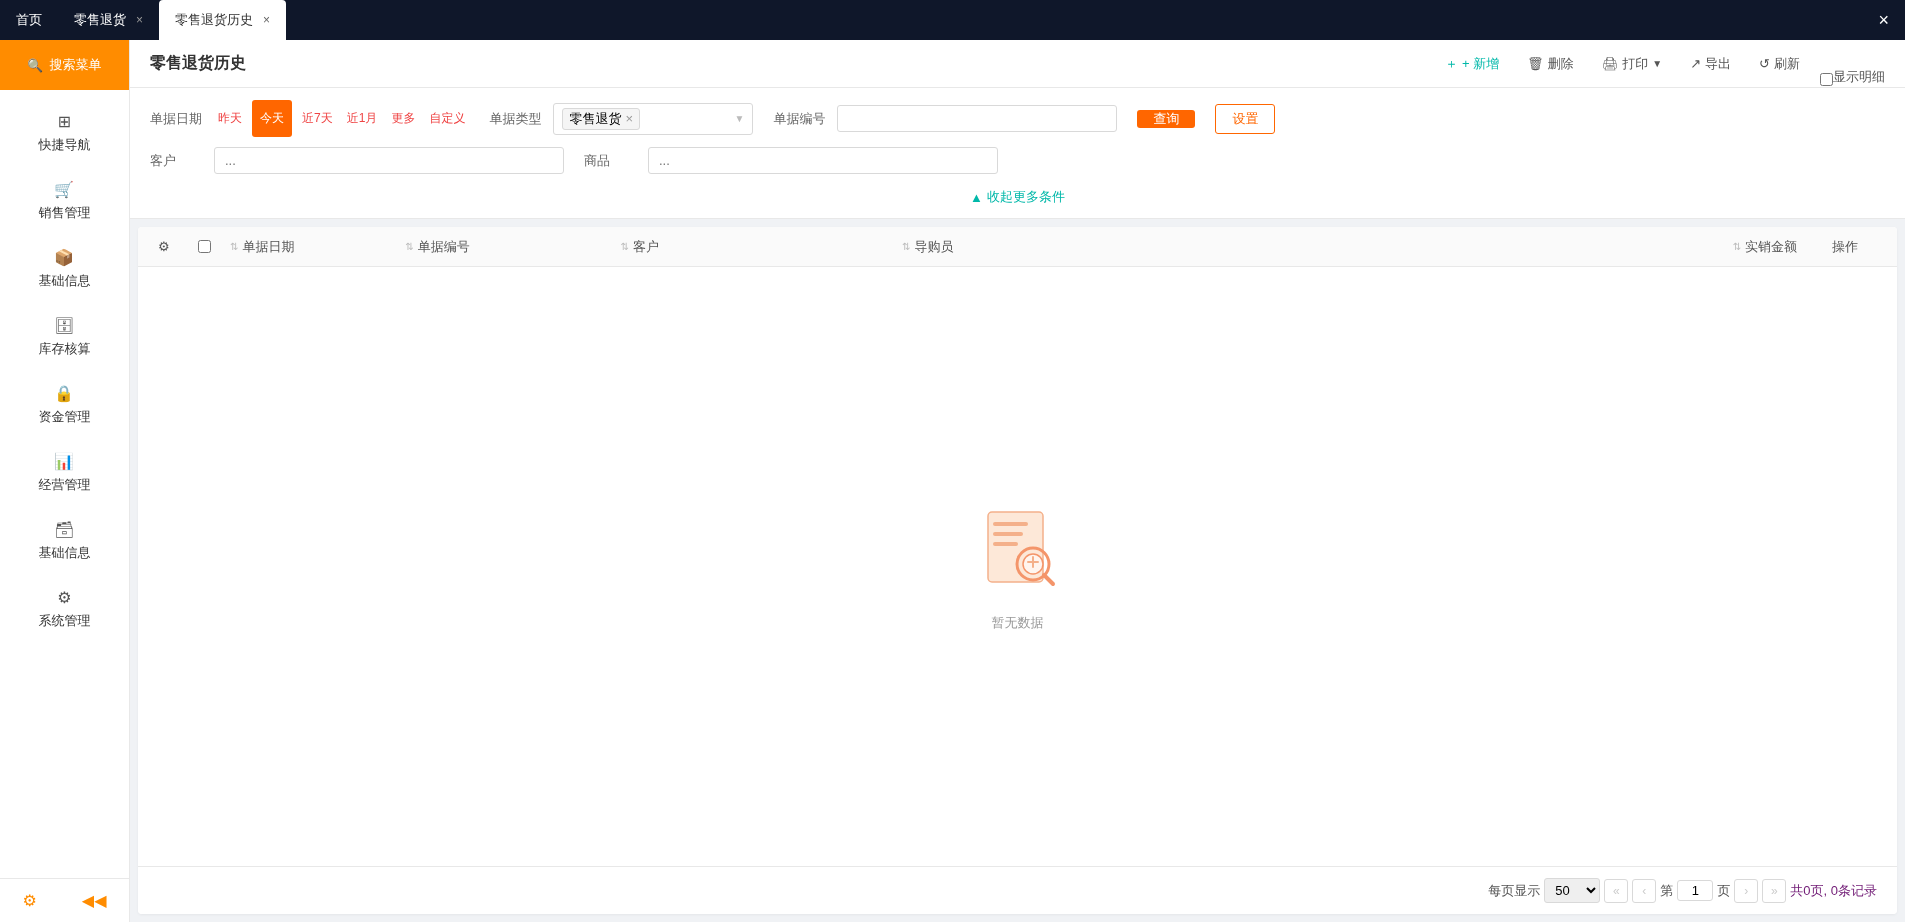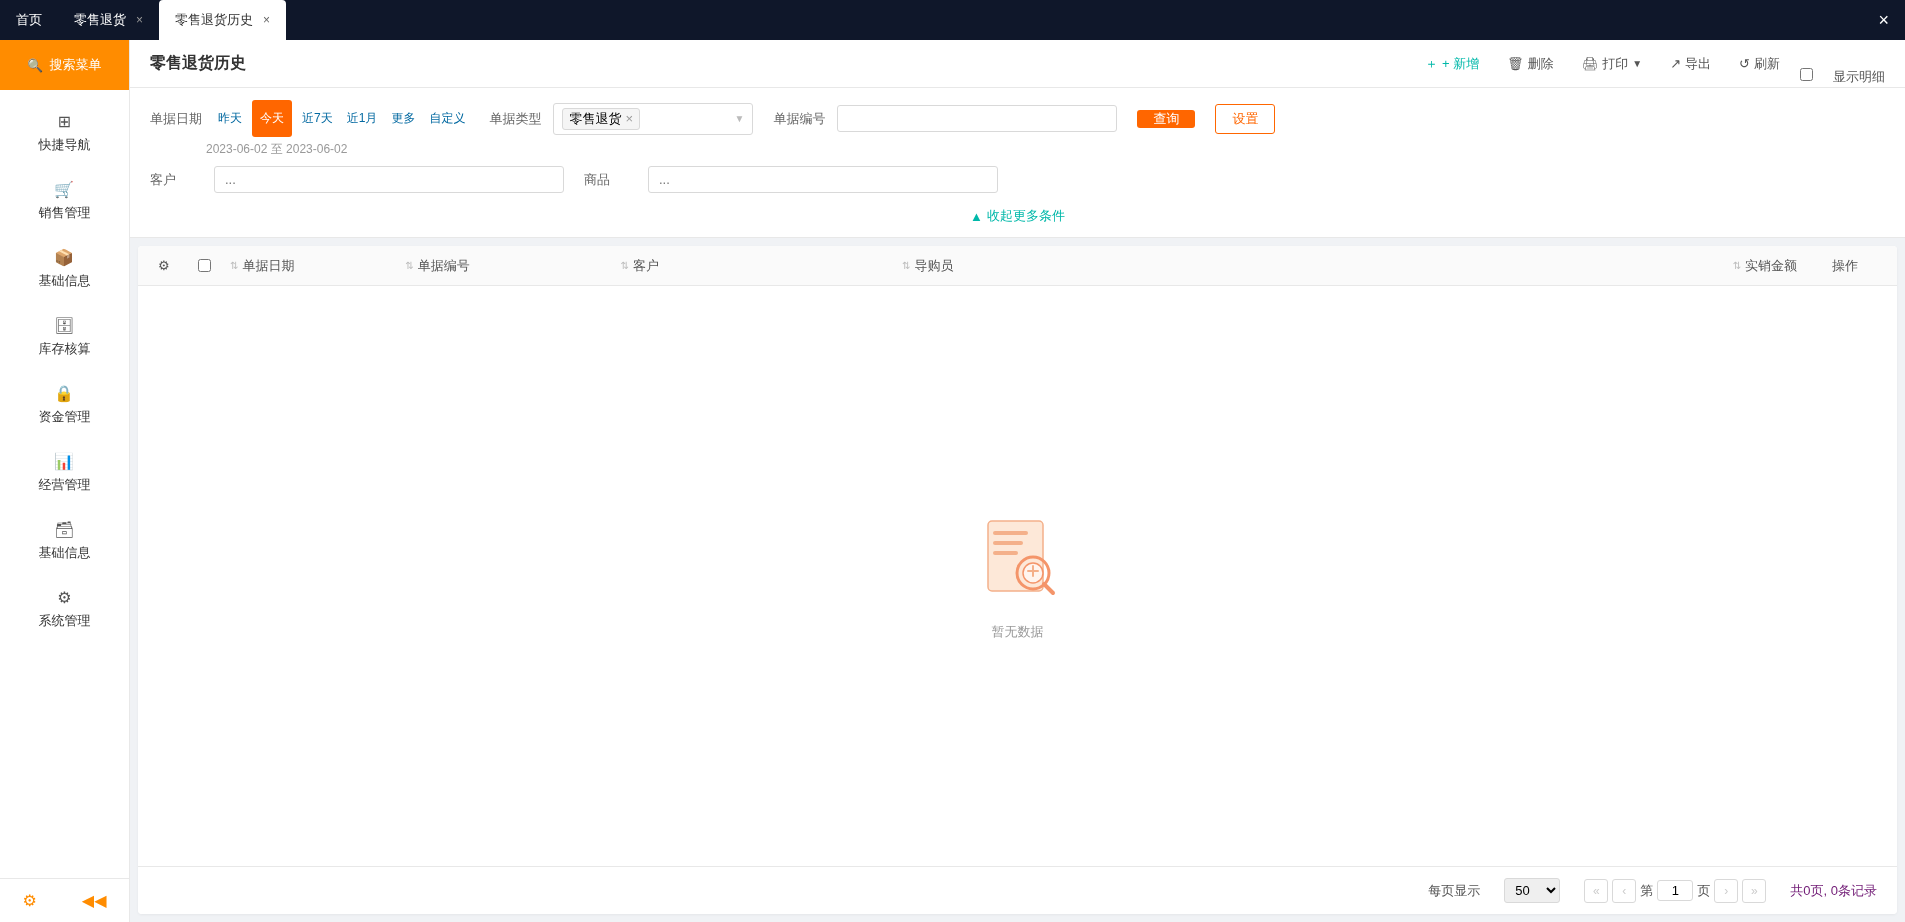--- a/index.html
+++ b/index.html
@@ -174,22 +174,22 @@
       background: #fff;
       color: #ff6600;
       border: 1px solid #ff6600;
       padding: 5px 16px;
       border-radius: 3px;
       cursor: pointer;
       font-size: 13px;
     }
     .show-detail {
       display: flex;
-      align-items: flex-start;
-      gap: 20px;
+      align-items: flex-end;
+      gap: 0;
       color: #555;
       cursor: pointer;
       font-size: 13px;
       margin-top: 27px;
     }
 
     
     .filter-panel {
       background: #fff;
       padding: 12px 20px;
@@ -213,21 +213,21 @@
       white-space: nowrap;
       min-width: 56px;
     }
     .date-shortcuts {
       display: flex;
       gap: 6px;
       align-items: center;
     }
     .date-btn {
       cursor: pointer;
-      color: #0369a1;
+      color: #ef4444;
       font-size: 12px;
       padding: 2px 4px;
     }
     .date-btn.active {
       background: #ff6600;
       color: #fff;
       border-radius: 3px;
       padding: 10px 8px;
     }
     .date-range {
@@ -326,21 +326,21 @@
 
     
     .pagination {
       height: 48px;
       background: #fff;
       border-top: 1px solid #e8e8e8;
       display: flex;
       align-items: center;
       justify-content: flex-end;
       padding: 0 20px;
-      gap: 24px;
+      gap: 4px;
       flex-shrink: 0;
     }
     .pagination-label { color: #555; }
     .pagination-select {
       border: 1px solid #d9d9d9;
       border-radius: 3px;
       padding: 3px 6px;
       cursor: pointer;
     }
     .pagination-nav {
@@ -512,23 +512,20 @@
 
         <div class="filter-group">
           <span class="filter-label">单据编号</span>
           <input class="filter-input" type="text" style="min-width: 280px;">
         </div>
 
         <button class="btn-primary">查询</button>
         <button class="btn-secondary">设置</button>
       </div>
 
-      <div style="padding-left: 56px; margin-top: -6px; margin-bottom: 8px;">
-        <span class="date-range">2023-06-02 至 2023-06-02</span>
-      </div>
 
       <div class="filter-row">
 
         <div class="filter-group">
           <span class="filter-label">客户</span>
           <input class="filter-input filter-input-long" type="text" placeholder="..." style="">
         </div>
 
         <div class="filter-group">
           <span class="filter-label">商品</span>

